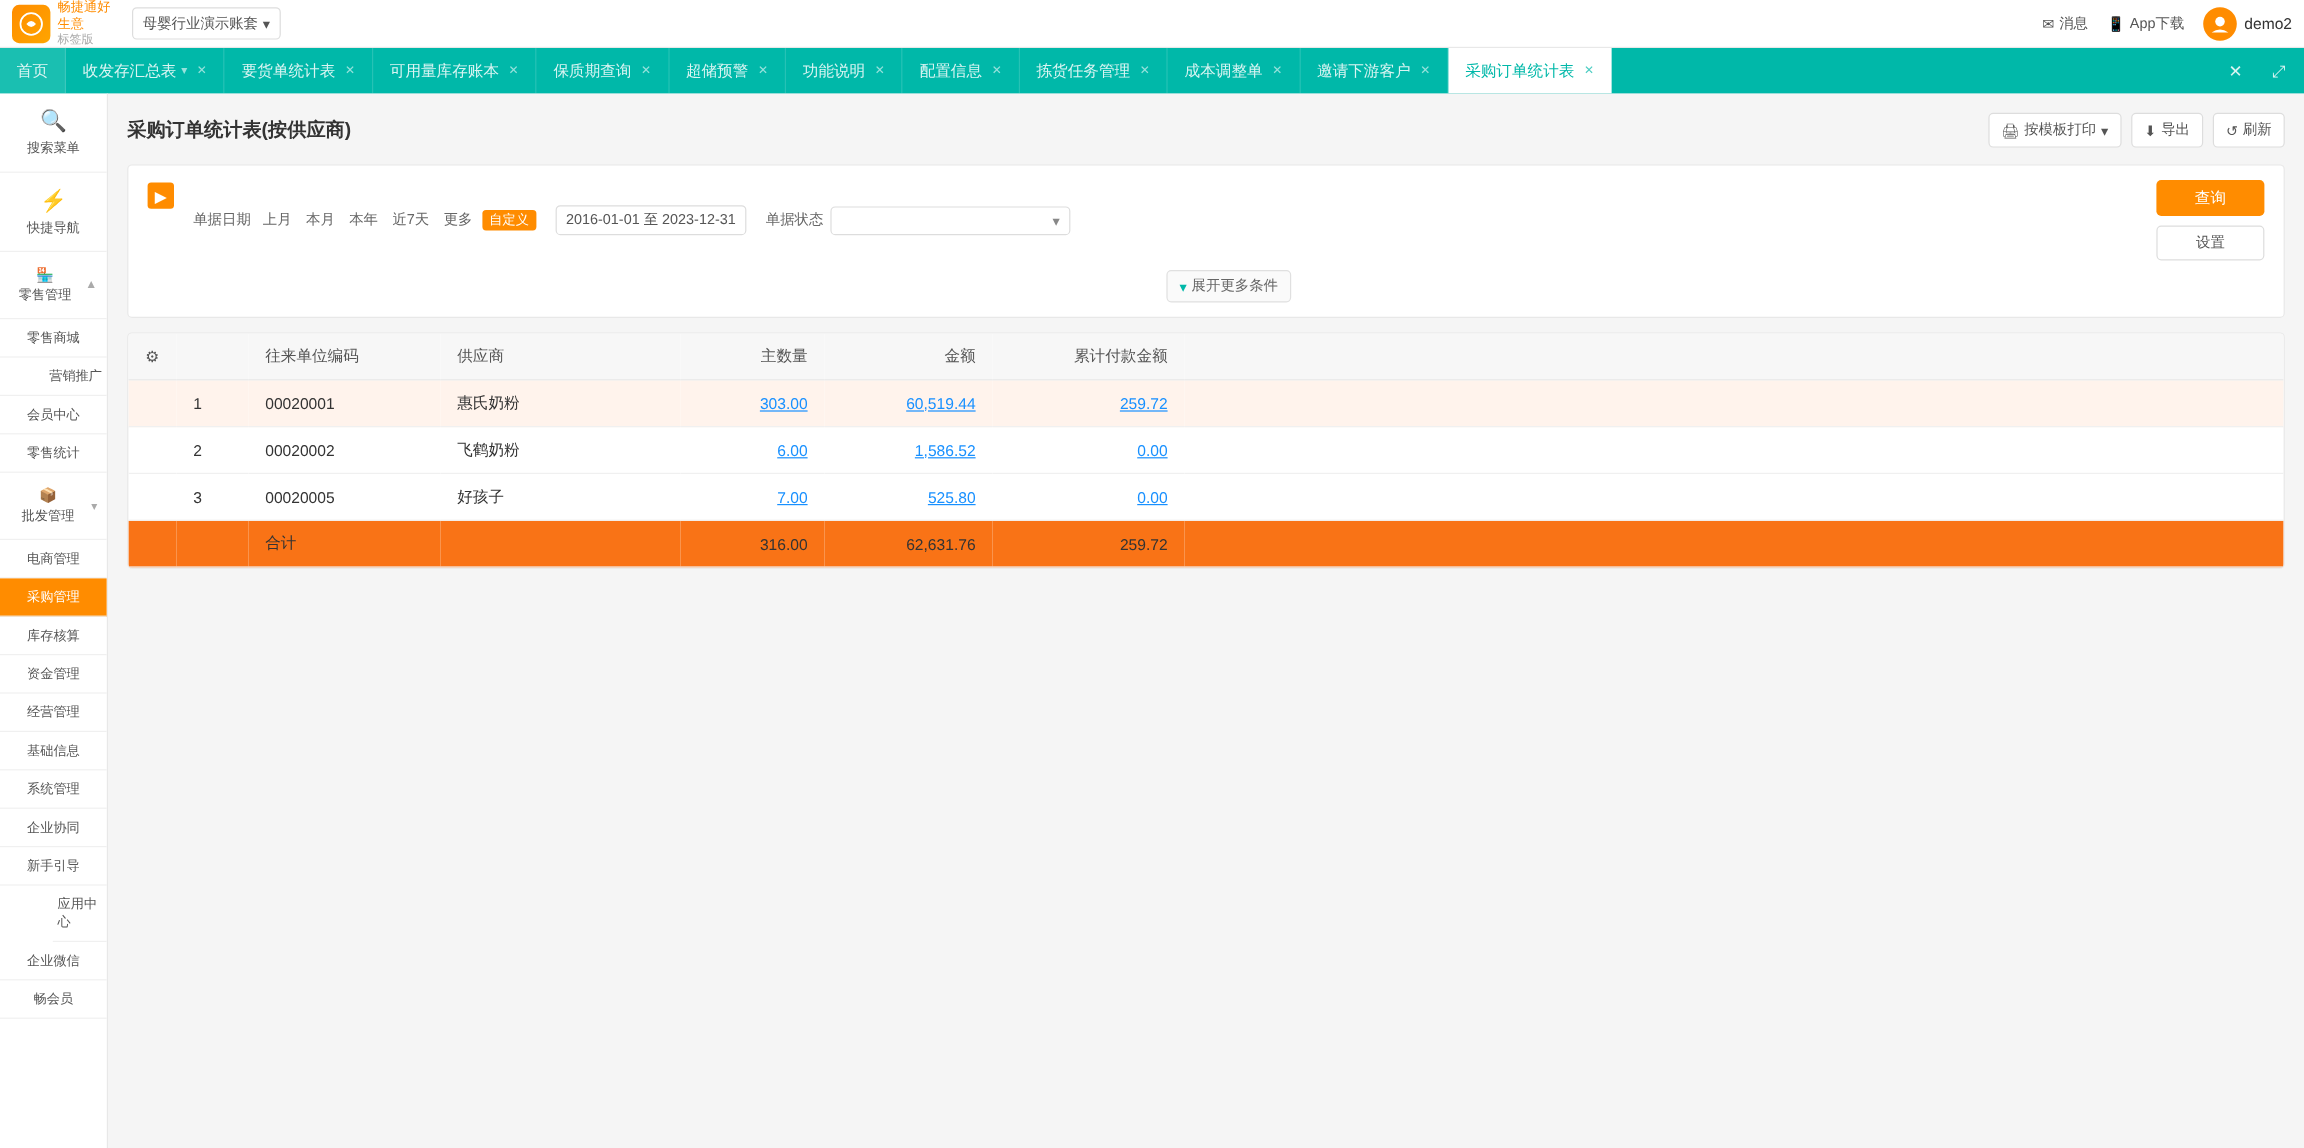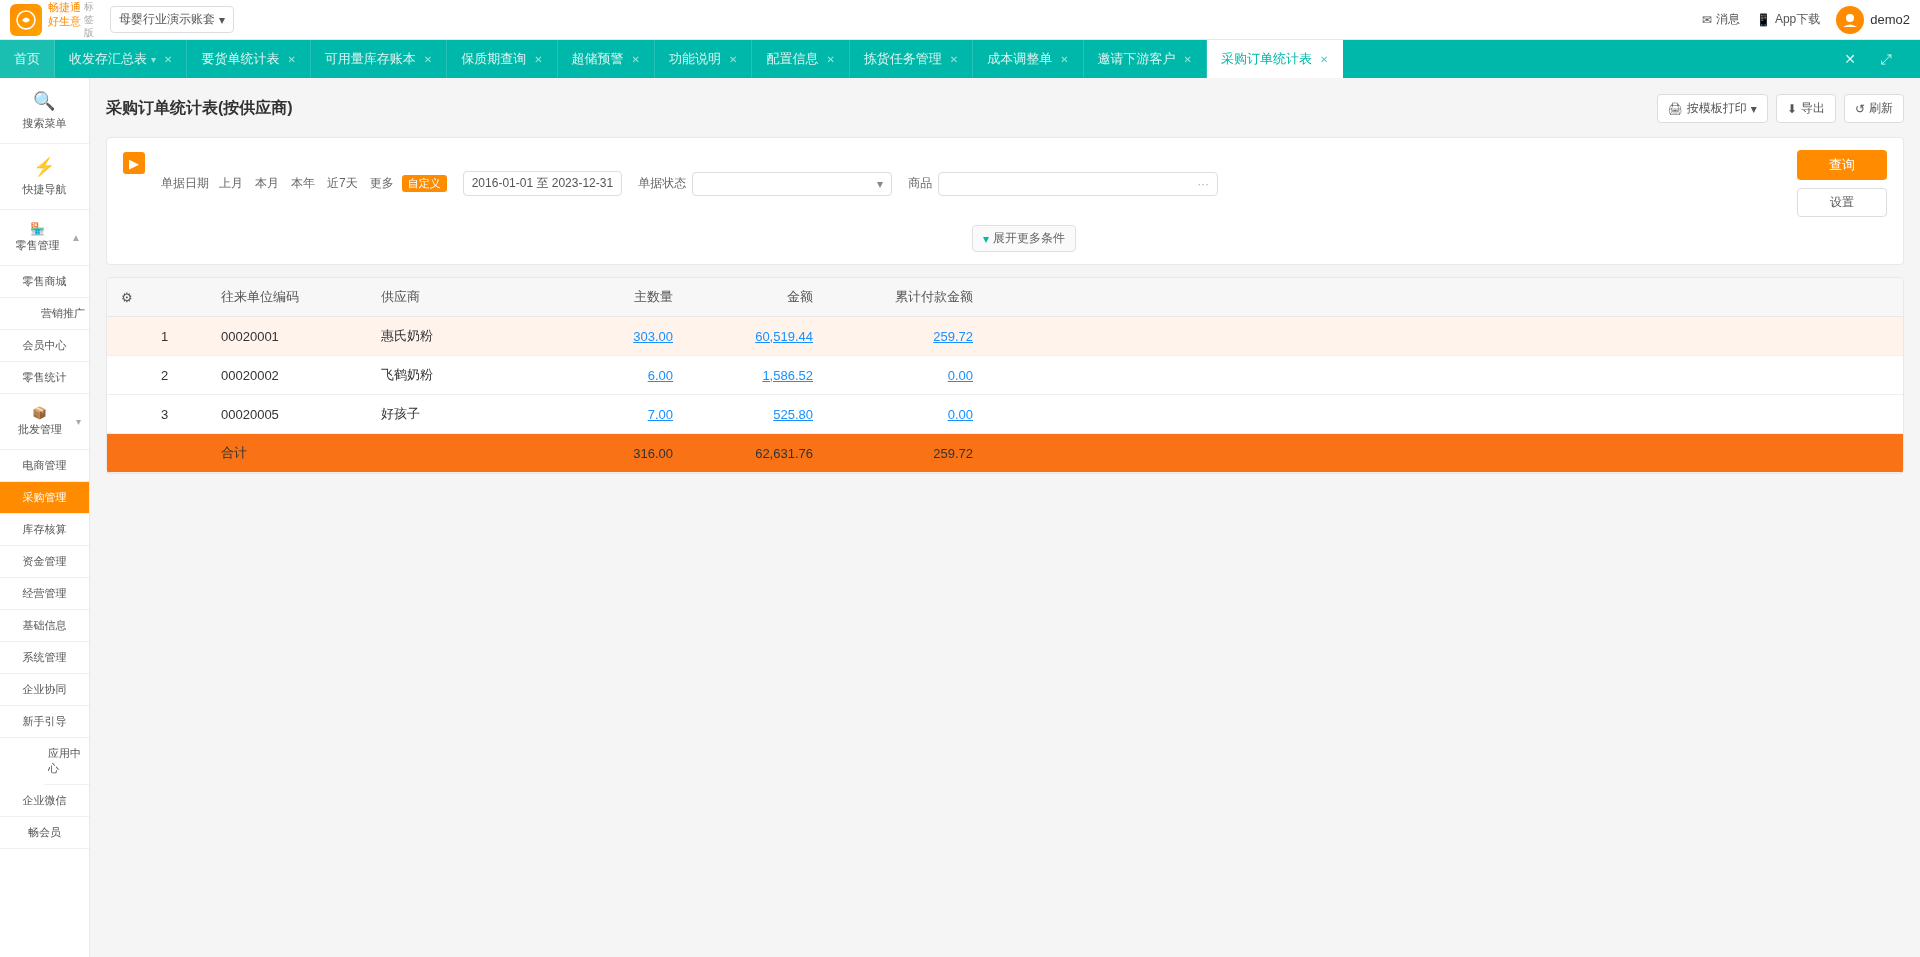--- a/index.html
+++ b/index.html
@@ -5,21 +5,21 @@
     * { margin: 0; padding: 0; box-sizing: border-box; }
     body { font-family: 'Microsoft YaHei', Arial, sans-serif; font-size: 13px; background: #f0f2f5; width: 1920px; min-height: 957px; overflow-x: hidden; }
     .logo-area { display: flex; align-items: center; width: 90px; gap: 6px; }
     .logo-icon { width: 32px; height: 32px; background: linear-gradient(135deg, #ff8c00, #ffa500); border-radius: 6px; display: flex; align-items: center; justify-content: center; color: white; font-size: 14px; font-weight: bold; flex-shrink: 0; }
     .workspace-selector { display: flex; align-items: center; gap: 4px; padding: 4px 8px; border: 1px solid #ddd; border-radius: 4px; cursor: pointer; font-size: 12px; color: #555; margin-left: 10px; }
     .top-right { margin-left: auto; display: flex; align-items: center; gap: 16px; }
     .top-icon-btn { display: flex; align-items: center; gap: 4px; cursor: pointer; font-size: 12px; color: #555; }
     .avatar { width: 28px; height: 28px; border-radius: 50%; background: #ff8c00; display: flex; align-items: center; justify-content: center; color: white; font-size: 12px; }
 
     
-    .nav-tabs { display: flex; align-items: center; height: 38px; background: #00b8a9; padding: 0 16px 0 0; overflow: hidden; }
+    .nav-tabs { display: flex; align-items: center; height: 38px; background: #00b8a9; padding: 0 3px 0 0; overflow: hidden; }
     .nav-tab { display: flex; align-items: center; padding: 0 14px; height: 38px; color: rgba(255,255,255,0.85); font-size: 13px; cursor: pointer; white-space: nowrap; border-right: 1px solid rgba(255,255,255,0.15); gap: 4px; flex-shrink: 0; }
     .nav-tab.home { background: rgba(255,255,255,0.1); }
     .nav-tab.active { background: #fff; color: #00b8a9; font-weight: 500; }
     .nav-tab .close-x { font-size: 10px; opacity: 0.7; margin-left: 4px; }
     .nav-tab .arrow { font-size: 10px; opacity: 0.7; }
     .nav-spacer { flex: 1; }
     .nav-actions { display: flex; align-items: center; gap: 0; }
     .nav-action-btn { width: 36px; height: 38px; display: flex; align-items: center; justify-content: center; color: rgba(255,255,255,0.85); cursor: pointer; font-size: 14px; }
 
     
@@ -75,21 +75,21 @@
 <body>
 
 <div style="display:flex; align-items:center; height:40px; background:#fff; border-bottom:1px solid #e8e8e8; padding:0 10px;">
   <div class="logo-area">
     <div class="logo-icon">
       <svg width="20" height="20" viewBox="0 0 20 20">
           <circle cx="10" cy="10" r="9" fill="none" stroke="white" stroke-width="1.5"></circle>
           <path d="M6 10 Q10 5 14 10 Q10 15 6 10Z" fill="white"></path>
         </svg>
     </div>
-    <div style="display:flex;flex-direction:row;">
+    <div style="display:flex;flex-direction:column;">
       <span style="font-size:11px;color:#ff8c00;line-height:1.3;">畅捷通好生意</span>
       <span style="font-size:10px;color:#aaa;line-height:1.3;">标签版</span>
     </div>
   </div>
   <div class="workspace-selector">
     <span>母婴行业演示账套</span>
     <span>▾</span>
   </div>
   <div class="top-right">
     <div class="top-icon-btn">
@@ -289,27 +289,20 @@
             </div>
 
             <div class="filter-item">
               <span class="filter-label">单据状态</span>
               <div class="filter-select" style="min-width:200px;">
                 <span style="flex:1;"></span>
                 <span>▾</span>
               </div>
             </div>
 
-            <div class="filter-item">
-              <span class="filter-label">商品</span>
-              <div class="filter-input" style="min-width:280px;">
-                <span style="flex:1;color:#ccc;"></span>
-                <span style="color:#aaa;">···</span>
-              </div>
-            </div>
 
             <div style="display:flex;flex-direction:column;gap:4px;margin-left:auto;">
               <button class="btn-query">查询</button>
               <button class="btn-settings">设置</button>
             </div>
           </div>
 
           <div class="filter-collapse-row">
             <div class="expand-btn">
               <span class="toggle-icon">▾</span>

